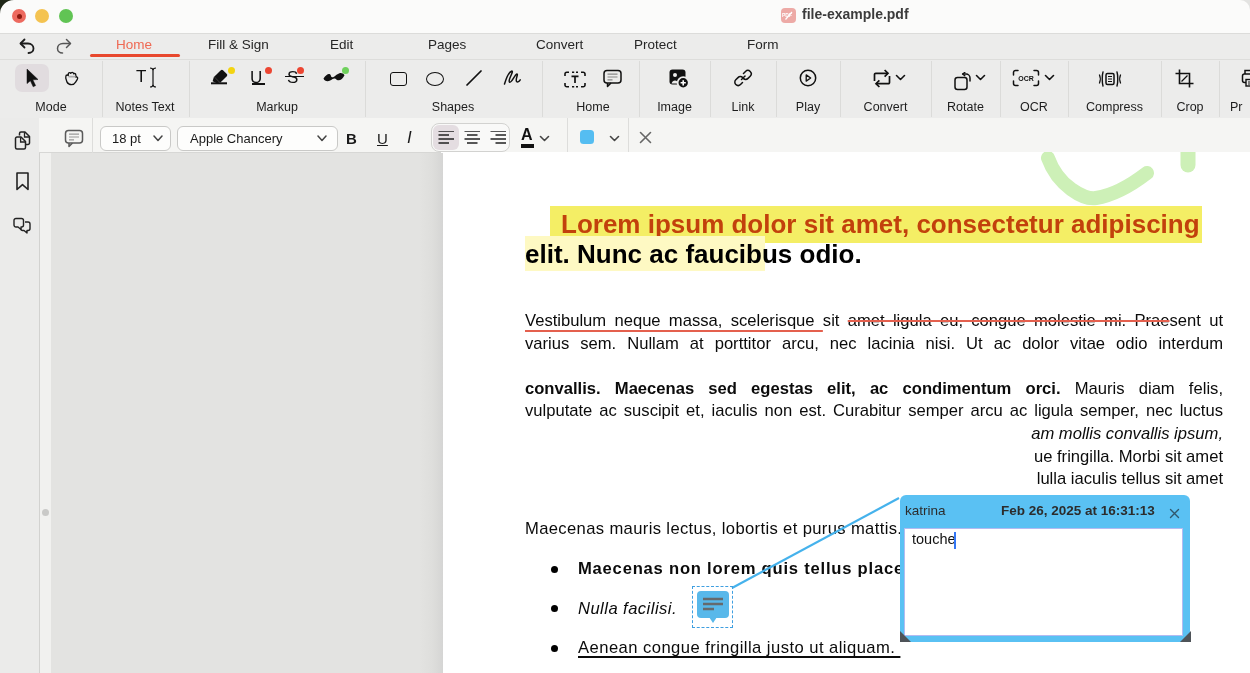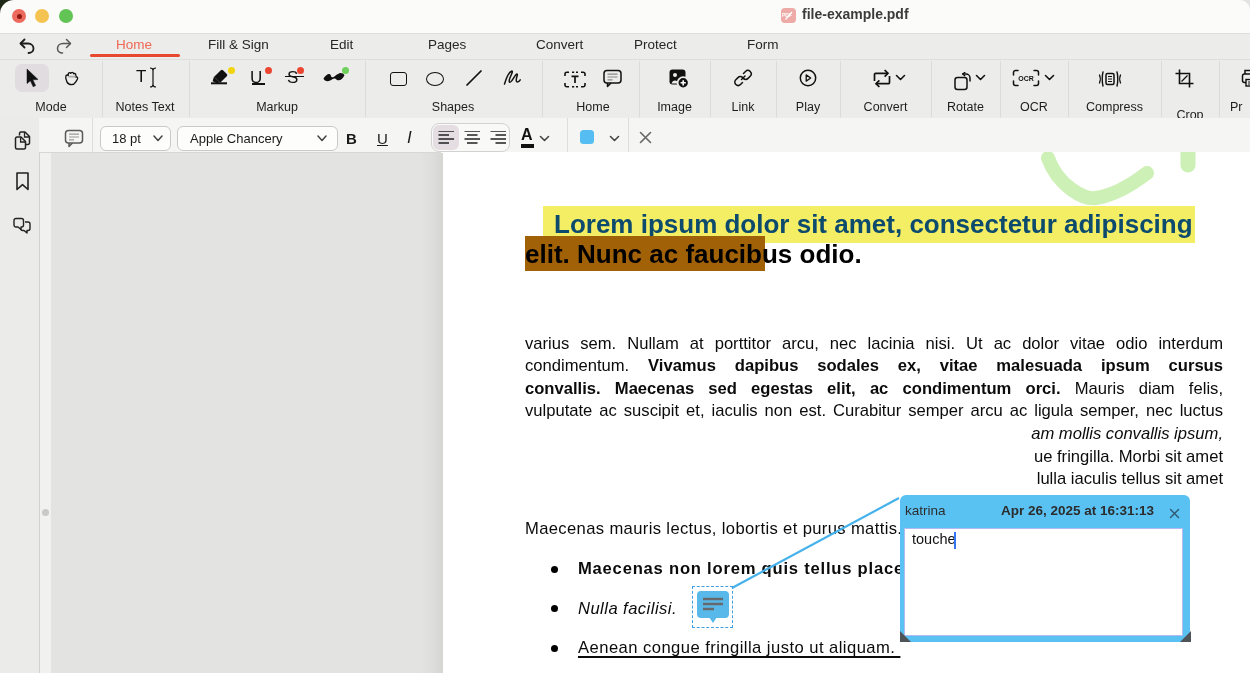--- a/index.html
+++ b/index.html
@@ -75,21 +75,21 @@
   <div class="abs glabel" style="left:242px; width:70px;text-align:center;">Markup</div>
   <div class="abs glabel" style="left:418px; width:70px;">Shapes</div>
   <div class="abs glabel" style="left:558px; width:70px;">Home</div>
   <div class="abs glabel" style="left:639px; width:71px;">Image</div>
   <div class="abs glabel" style="left:710px; width:66px;">Link</div>
   <div class="abs glabel" style="left:776px; width:64px;">Play</div>
   <div class="abs glabel" style="left:840px; width:91px;">Convert</div>
   <div class="abs glabel" style="left:931px; width:69px;">Rotate</div>
   <div class="abs glabel" style="left:1000px; width:68px;">OCR</div>
   <div class="abs glabel" style="left:1068px; width:93px;">Compress</div>
-  <div class="abs glabel" style="left:1161px; width:58px;margin-top:8px;">Crop</div>
+  <div class="abs glabel" style="left:1161px; width:58px;">Crop</div>
   <div class="abs glabel" style="left:1230px; width:40px; text-align:left;">Pr</div>
   <div class="abs sep" style="left:102px;"></div>
   <div class="abs sep" style="left:189px;"></div>
   <div class="abs sep" style="left:365px;"></div>
   <div class="abs sep" style="left:542px;"></div>
   <div class="abs sep" style="left:639px;"></div>
   <div class="abs sep" style="left:710px;"></div>
   <div class="abs sep" style="left:776px;"></div>
   <div class="abs sep" style="left:840px;"></div>
   <div class="abs sep" style="left:931px;"></div>
@@ -281,25 +281,25 @@
   <div class="abs" style="left:419px; top:153px; width:24px; height:520px; background:linear-gradient(to right,#e3e3e1 0%,#dedeDC 55%,#d5d5d4 100%); z-index:3;"></div>
   <div class="abs" style="left:42px; top:509px; width:7px; height:7px; border-radius:50%; background:#c9c9c7;"></div>
 
   <div class="abs" id="page">
 
     <svg class="abs" style="left:585px; top:0px;" width="200" height="60" viewBox="0 0 200 60">
       <path d="M22 6 C32 34 58 48 70 46 C90 43 108 31 121 21" fill="none" stroke="#cdf0b7" stroke-width="14" stroke-linecap="round"></path>
       <path d="M162 -4 L162 13" fill="none" stroke="#cdf0b7" stroke-width="15" stroke-linecap="round"></path>
     </svg>
 
-    <div class="abs" style="left:102px; top:57px; font-size:26px; font-weight:bold; color:#0c4a6e; white-space:nowrap;"><span style="background:#f4ee65; padding:3px 2px 4px 11px;">Lorem ipsum dolor sit amet, consectetur adipiscing</span></div>
-    <div class="abs" style="left:84px; top:87px; font-size:26px; font-weight:bold; color:#000; white-space:nowrap;"><span style="background:#a16207; padding:3px 3px 2px 0;">elit. Nunc ac faucib</span><span style="margin-left:-3px;">us odio.</span></div>
-
+    <div class="abs" style="left:109px; top:57px; font-size:26px; font-weight:bold; color:#c2410c; white-space:nowrap;"><span style="background:#f4ee65; padding:3px 2px 4px 11px;">Lorem ipsum dolor sit amet, consectetur adipiscing</span></div>
+    <div class="abs" style="left:84px; top:87px; font-size:26px; font-weight:bold; color:#000; white-space:nowrap;"><span style="background:#fef9c3; padding:3px 3px 2px 0;">elit. Nunc ac faucib</span><span style="margin-left:-3px;">us odio.</span></div>
+
+    <div class="pline just" style="top:159px;"><span class="ru">Vestibulum neque massa, scelerisque </span>sit <span class="rs">amet ligula eu, congue molestie mi. Prae</span>sent ut</div>
     <div class="pline just" style="top:181.6px;">varius sem. Nullam at porttitor arcu, nec lacinia nisi. Ut ac dolor vitae odio interdum</div>
-    <div class="pline just" style="top:204.2px;">condimentum. <b>Vivamus dapibus sodales ex, vitae malesuada ipsum cursus</b></div>
     <div class="pline just" style="top:226.8px;"><b>convallis. Maecenas sed egestas elit, ac condimentum orci.</b> Mauris diam felis,</div>
     <div class="pline just" style="top:249.4px;">vulputate ac suscipit et, iaculis non est. Curabitur semper arcu ac ligula semper, nec luctus</div>
     <div class="rline" style="top:294.6px;">ue fringilla. Morbi sit amet</div>
     <div class="rline" style="top:272px; font-style:italic;">am mollis convallis ipsum,</div>
     <div class="rline" style="top:317.2px;">lulla iaculis tellus sit amet</div>
     <div class="pline" style="top:367px; letter-spacing:0.36px;">Maecenas mauris lectus, lobortis et purus mattis. Aliquam</div>
 
     <div class="abs" style="left:110px; top:414px; width:7px; height:7px; border-radius:50%; background:#000;"></div>
     <div class="pline" style="left:137px; top:407px; font-weight:bold; letter-spacing:0.78px;">Maecenas non lorem quis tellus placerat varius.</div>
     <div class="abs" style="left:110px; top:453px; width:7px; height:7px; border-radius:50%; background:#000;"></div>
@@ -313,21 +313,21 @@
 
     <div class="abs" style="left:251px; top:434px; width:41px; height:42px; border:1.6px dashed #3f9fe0;"></div>
     <svg class="abs" style="left:256px; top:439px;" width="33" height="34" viewBox="0 0 33 34">
       <rect x="0" y="0" width="32" height="27" rx="4" fill="#58b8ea"></rect>
       <path d="M12 26 L16 32 L20 26 Z" fill="#58b8ea"></path>
       <path d="M6 8 H26 M6 13 H26 M6 18 H17" stroke="#666a6d" stroke-width="2.6"></path>
     </svg>
 
     <div class="abs" style="left:459px; top:343px; width:290px; height:147px; background:#5ac1f3; border-radius:6px;"></div>
     <div class="abs" style="left:464px; top:351px; font-size:13.5px; color:#2c2c2c;">katrina</div>
-    <div class="abs" style="left:560px; top:351px; font-size:13.5px; font-weight:bold; color:#2c2c2c;">Apr 26, 2025 at 16:31:13</div>
+    <div class="abs" style="left:560px; top:351px; font-size:13.5px; font-weight:bold; color:#2c2c2c;">Feb 26, 2025 at 16:31:13</div>
     <svg class="abs" style="left:728px; top:356px;" width="11" height="11">
       <path d="M1.5 1.5 L9.5 9.5 M9.5 1.5 L1.5 9.5" stroke="#31576d" stroke-width="1.4" stroke-linecap="round"></path>
     </svg>
     <div class="abs" style="left:463px; top:376px; width:279px; height:108px; background:#fff; border:1.5px solid #b3baf1;"></div>
     <div class="abs" style="left:471px; top:379px; font-size:14.5px; color:#111;">touche</div>
     <div class="abs" style="left:513px; top:380px; width:2px; height:17px; background:#3377f6;"></div>
     <svg class="abs" style="left:459px; top:479px;" width="11" height="11">
       <path d="M0 0 L11 11 L0 11 Z" fill="#4e5358"></path>
     </svg>
     <svg class="abs" style="left:739px; top:479px;" width="11" height="11">

